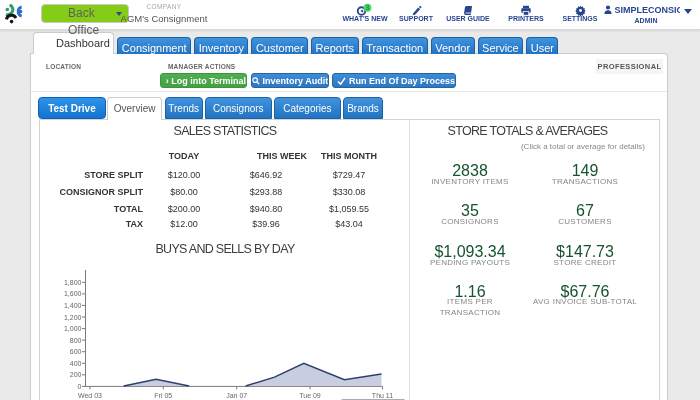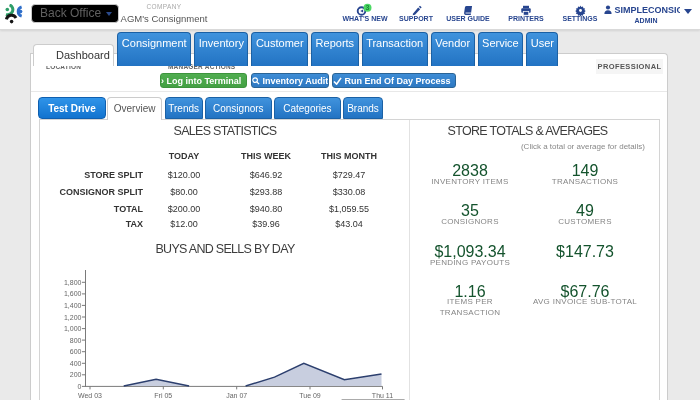--- a/index.html
+++ b/index.html
@@ -1,41 +1,41 @@
 <!DOCTYPE html>
 <html><head>
 <meta charset="utf-8">
 <style>
 * { margin:0; padding:0; box-sizing:border-box; }
 html,body { width:700px; height:400px; overflow:hidden; background:#eaeaea; font-family:"Liberation Sans", sans-serif; }
 .abs { position:absolute; }
 
 .header { position:absolute; top:0; left:0; width:700px; height:30px; background:#fff; border-bottom:1px solid #d9d9d9; box-shadow:0 1px 2px rgba(0,0,0,0.1); z-index:30; }
-.backoffice { position:absolute; left:31px; top:4px; width:88px; height:19px; background:#000000; border:1px solid #c8c8c8; border-radius:4px; font-size:12px; color:#606060; line-height:17px; padding-left:8px; }
+.backoffice { position:absolute; left:41px; top:4px; width:88px; height:19px; background:#84cc16; border:1px solid #c8c8c8; border-radius:4px; font-size:12px; color:#606060; line-height:17px; padding-left:26px; }
 .bo-car { position:absolute; right:6px; top:7px; width:0; height:0; border-left:3.5px solid transparent; border-right:3.5px solid transparent; border-top:4.5px solid #2b4a8b; }
 .company { position:absolute; left:110px; top:3px; width:108px; text-align:center; }
 .company .lbl { font-size:6.5px; color:#a8a8a8; letter-spacing:0.4px; }
 .company .nm { font-size:9.5px; color:#555; margin-top:3px; }
 .navitem { position:absolute; top:2px; text-align:center; color:#27458f; }
 .navitem .cap { font-size:7px; font-weight:bold; color:#27458f; margin-top:1px; white-space:nowrap; }
 .navitem .ic { height:12px; position:relative; }
 .user { position:absolute; left:604px; top:5px; width:76px; text-align:center; color:#27458f; overflow:hidden; white-space:nowrap; }
 .user .nm { font-size:9px; font-weight:bold; white-space:nowrap; text-align:left; }
 .user .rl { font-size:7px; font-weight:bold; margin-top:2px; text-align:center; width:84px; }
 .navcaret { position:absolute; left:684px; top:9px; width:0; height:0; border-left:4px solid transparent; border-right:4px solid transparent; border-top:5.5px solid #27458f; }
 
 .maintabs { position:absolute; top:32px; left:33px; white-space:nowrap; z-index:10; }
-.mtab { display:inline-block; vertical-align:bottom; height:34px; line-height:21px; padding:0 3.5px; font-size:11px; color:#fff; background:linear-gradient(#4093dd,#2273c3); border:1px solid #1b61a5; border-bottom:none; border-radius:4px 4px 0 0; margin-right:3px; }
+.mtab { display:inline-block; vertical-align:bottom; height:17px; line-height:21px; padding:0 3.5px; font-size:11px; color:#fff; background:linear-gradient(#4093dd,#2273c3); border:1px solid #1b61a5; border-bottom:none; border-radius:4px 4px 0 0; margin-right:3px; }
 .mtab.active { background:#fff; color:#333; border:1px solid #ccc; border-bottom:none; height:22px;padding-left:22px; }
 
 .panel { position:absolute; top:53px; left:30px; width:638px; height:347px; background:#fff; border:1px solid #ccc; border-bottom:none; border-radius:0 4px 0 0; overflow:hidden; z-index:5; }
 .lbl-sm { font-size:6.5px; color:#666; font-weight:bold; letter-spacing:0.2px; position:absolute; }
 .select { position:absolute; left:11px; top:18px; width:92px; height:15px; background:#f6f6f4; border:1px solid #ddd; border-radius:4px; font-size:12px; color:#9a9a9a; line-height:13px; padding-left:7px;margin-top:48px; }
 .sel-car { position:absolute; right:6px; top:4px; }
-.btn { position:absolute; top:19px; height:15px; line-height:14px; border-radius:3px; font-size:9px; font-weight:bold; color:#fff; text-align:left; white-space:nowrap; overflow:hidden; }
+.btn { position:absolute; top:19px; height:15px; line-height:14px; border-radius:3px; font-size:9px; font-weight:bold; color:#fff; text-align:right; white-space:nowrap; overflow:hidden; }
 .btn.green { background:linear-gradient(#50ad50,#43a043); border:1px solid #3d943d; }
 .btn.blue { background:linear-gradient(#3e8cd5,#2d78c2); border:1px solid #2a6496; }
 .pro { position:absolute; left:565px; top:5px; width:67px; height:15px; background:#f5f5f5; font-size:7.5px; font-weight:bold; color:#555; text-align:center; line-height:15px; letter-spacing:0.4px; }
 
 .subtabs { position:absolute; top:43px; left:0; white-space:nowrap; z-index:4; height:23px; }
 .stab { position:absolute; height:22px; line-height:22px; font-size:10px; text-align:center; color:#fff; background:linear-gradient(#4093dd,#2273c3); border:1px solid #1b61a5; border-radius:4px 4px 0 0; }
 .stab.testdrive { background:linear-gradient(#2f94e9,#1173cf); border-color:#0f5faf; border-radius:4px; font-weight:bold; }
 .stab.active { background:#fff; color:#555; border:1px solid #ccc; border-bottom:none; height:23px; }
 
 .contentbox { position:absolute; top:65px; left:8px; width:621px; height:290px; background:#fff; border:1px solid #d4d4d4; }
@@ -157,21 +157,21 @@
     <div class="stab" style="left:173.8px; width:67px;">Consignors</div>
     <div class="stab" style="left:242.9px; width:67px;">Categories</div>
     <div class="stab" style="left:312px; width:40px;">Brands</div>
   </div>
 
   <div class="contentbox">
     <div class="leftcol">
       <div class="h1" style="top:4px;">SALES STATISTICS</div>
 
       <div class="cell9 bold tc" style="left:94px; top:31px;">TODAY</div>
-      <div class="cell9 bold tc" style="left:176px; top:31px;">THIS WEEK</div>
+      <div class="cell9 bold tc" style="left:192px; top:31px;">THIS WEEK</div>
       <div class="cell9 bold tc" style="left:259px; top:31px;">THIS MONTH</div>
 
       <div class="cell9 bold tr" style="left:0; top:50px;">STORE SPLIT</div>
       <div class="cell9 tc" style="left:94px; top:50px;">$120.00</div>
       <div class="cell9 tc" style="left:176px; top:50px;">$646.92</div>
       <div class="cell9 tc" style="left:259px; top:50px;">$729.47</div>
       <div class="cell9 bold tr" style="left:0; top:67px;">CONSIGNOR SPLIT</div>
       <div class="cell9 tc" style="left:94px; top:67px;">$80.00</div>
       <div class="cell9 tc" style="left:176px; top:67px;">$293.88</div>
       <div class="cell9 tc" style="left:259px; top:67px;">$330.08</div>
@@ -243,29 +243,30 @@
         </div>
       <div class="cell" style="left:117px; top:43px;">
           <div class="num">149</div>
           <div class="cap">TRANSACTIONS</div>
         </div>
       <div class="cell" style="left:2px; top:83px;">
           <div class="num">35</div>
           <div class="cap">CONSIGNORS</div>
         </div>
       <div class="cell" style="left:117px; top:83px;">
-          <div class="num">49</div>
+          <div class="num">67</div>
           <div class="cap">CUSTOMERS</div>
         </div>
       <div class="cell" style="left:2px; top:124px;">
           <div class="num">$1,093.34</div>
           <div class="cap">PENDING PAYOUTS</div>
         </div>
       <div class="cell" style="left:117px; top:124px;">
           <div class="num">$147.73</div>
+          <div class="cap">STORE CREDIT</div>
         </div>
       <div class="cell" style="left:2px; top:163.5px;">
           <div class="num">1.16</div>
           <div class="cap">ITEMS PER<br>TRANSACTION</div>
         </div>
       <div class="cell" style="left:117px; top:163.5px;">
           <div class="num">$67.76</div>
           <div class="cap">AVG INVOICE SUB-TOTAL</div>
         </div>
     </div>

